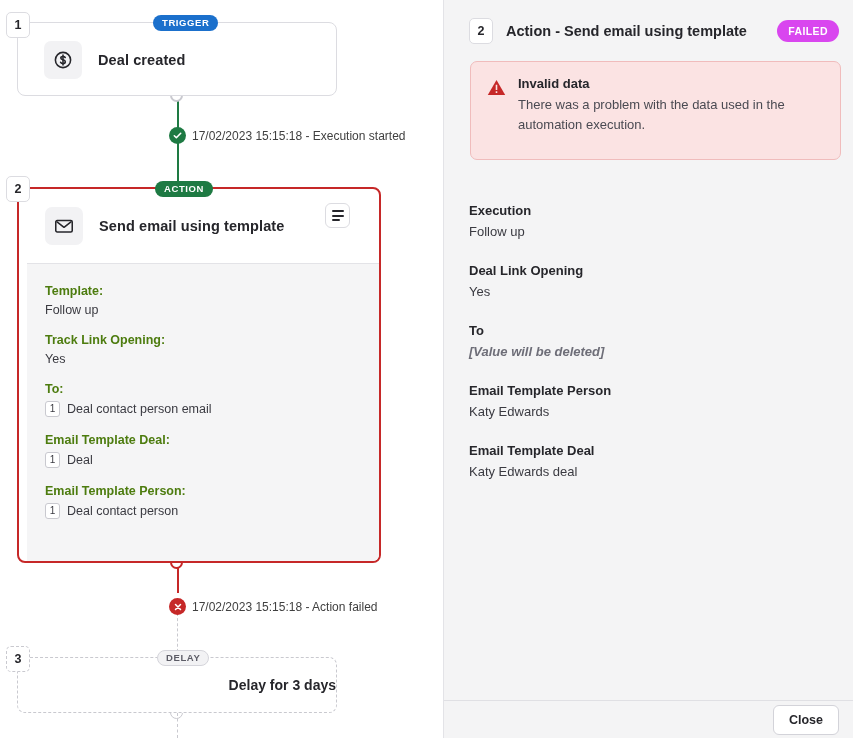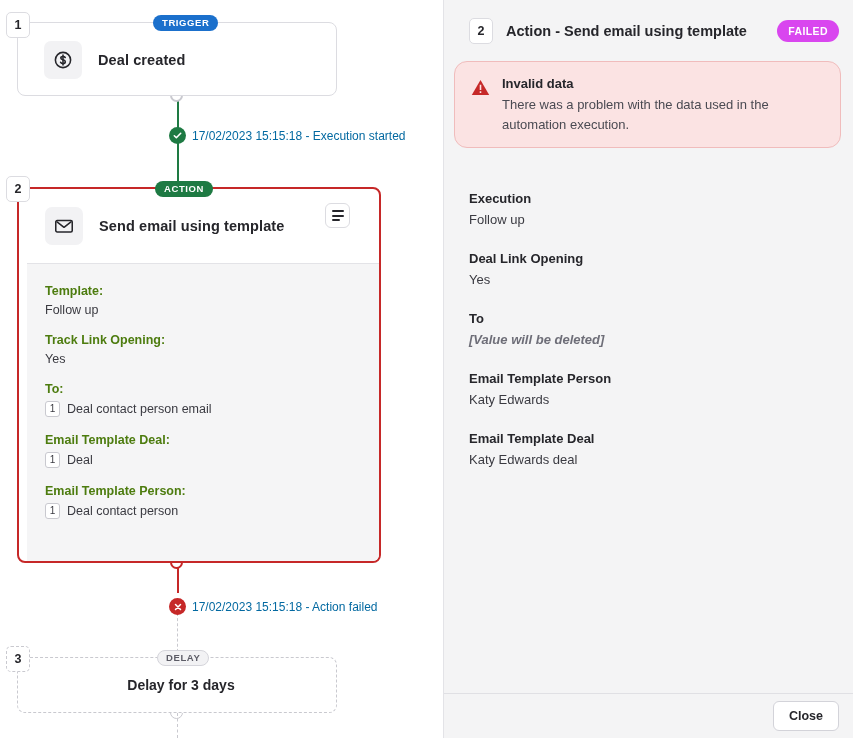--- a/index.html
+++ b/index.html
@@ -70,21 +70,21 @@
   .chip {
     display: inline-flex; align-items: center; justify-content: center;
     min-width: 15px; height: 16px; padding: 0 3px;
     border: 1px solid #c9c9cf; border-radius: 3px;
     font-size: 10px; color: #3a3a41; background: #ffffff;
     margin-right: 7px; line-height: 1;
   }
 
   .delay-title {
     font-size: 14px; font-weight: bold; color: #26262b;
-    text-align: center; line-height: 54px;
+    text-align: right; line-height: 54px;
   }
 
   
   .step-badge {
     position: absolute; width: 24px; height: 26px;
     background: #ffffff; border: 1px solid #dcdce1; border-radius: 5px;
     display: flex; align-items: center; justify-content: center;
     font-size: 12.5px; font-weight: bold; color: #26262b;
     z-index: 5;
   }
@@ -104,21 +104,21 @@
 
   
   .log { position: absolute; display: flex; align-items: center; z-index: 4; }
   .log-dot {
     width: 17px; height: 17px; border-radius: 50%;
     display: flex; align-items: center; justify-content: center;
     flex: none; margin-right: 6px;
   }
   .log-dot.ok   { background: #1e7a43; }
   .log-dot.fail { background: #c62828; }
-  .log-text { font-size: 12px; color: #0369a1; white-space: nowrap; }
+  .log-text { font-size: 12px; color: #404040; white-space: nowrap; }
 
   
   .notes-btn {
     position: absolute; left: 325px; top: 203px;
     width: 25px; height: 25px; background: #ffffff;
     border: 1px solid #dcdce1; border-radius: 6px;
     display: flex; flex-direction: column; align-items: center; justify-content: center;
     gap: 2.5px; z-index: 7; cursor: pointer;
   }
   .notes-btn i { display: block; background: #26262b; height: 2px; border-radius: 1px; }
@@ -140,37 +140,37 @@
     display: flex; align-items: center; justify-content: center;
     font-size: 12.5px; font-weight: bold; color: #26262b; flex: none;
   }
   .hdr-title { font-size: 14.5px; font-weight: bold; color: #26262b; margin-left: 13px; flex: 1; }
   .hdr-badge {
     background: #d946ef; color: #ffffff; font-size: 10.5px; font-weight: bold;
     letter-spacing: .4px; padding: 5px 11px; border-radius: 11px; flex: none;
   }
 
   .alert {
-    margin: 11px 12px 0 10px;
-    background: #fbe3e3; border: 1px solid #f0bcbc; border-radius: 13px;
-    padding: 14px 16px 12px 16px;
+    margin: 11px 12px 0 26px;
+    background: #fbe3e3; border: 1px solid #f0bcbc; border-radius: 7px;
+    padding: 14px 16px 24px 16px;
     display: flex;
   }
   .alert-icon { flex: none; margin-right: 12px; margin-top: 2px; }
   .alert-title { font-size: 13px; font-weight: bold; color: #26262b; margin-bottom: 4px; }
   .alert-msg { font-size: 13px; color: #4a4a52; line-height: 1.55; }
 
   .panel-fields { padding: 43px 25px 0 25px; }
   .pfield { margin-bottom: 24px; }
   .pfield-label { font-size: 13px; font-weight: bold; color: #26262b; margin-bottom: 6px; }
   .pfield-value { font-size: 13px; color: #3a3a41; }
   .pfield-value.muted { color: #6e6e78; font-style: italic; font-weight: bold; }
 
   .panel-footer {
-    position: absolute; left: 0; bottom: 0; width: 409px; height: 45px;
+    position: absolute; left: 0; bottom: 0; width: 409px; height: 38px;
     border-top: 1px solid #e0e0e4;
     display: flex; align-items: center; justify-content: flex-end;
     padding-right: 14px;
   }
   .close-btn {
     background: #ffffff; border: 1px solid #d3d3d9; border-radius: 6px;
     font-size: 12.5px; font-weight: bold; color: #26262b;
     padding: 7px 15px; cursor: pointer; font-family: "Liberation Sans", sans-serif;
   }
 </style>

